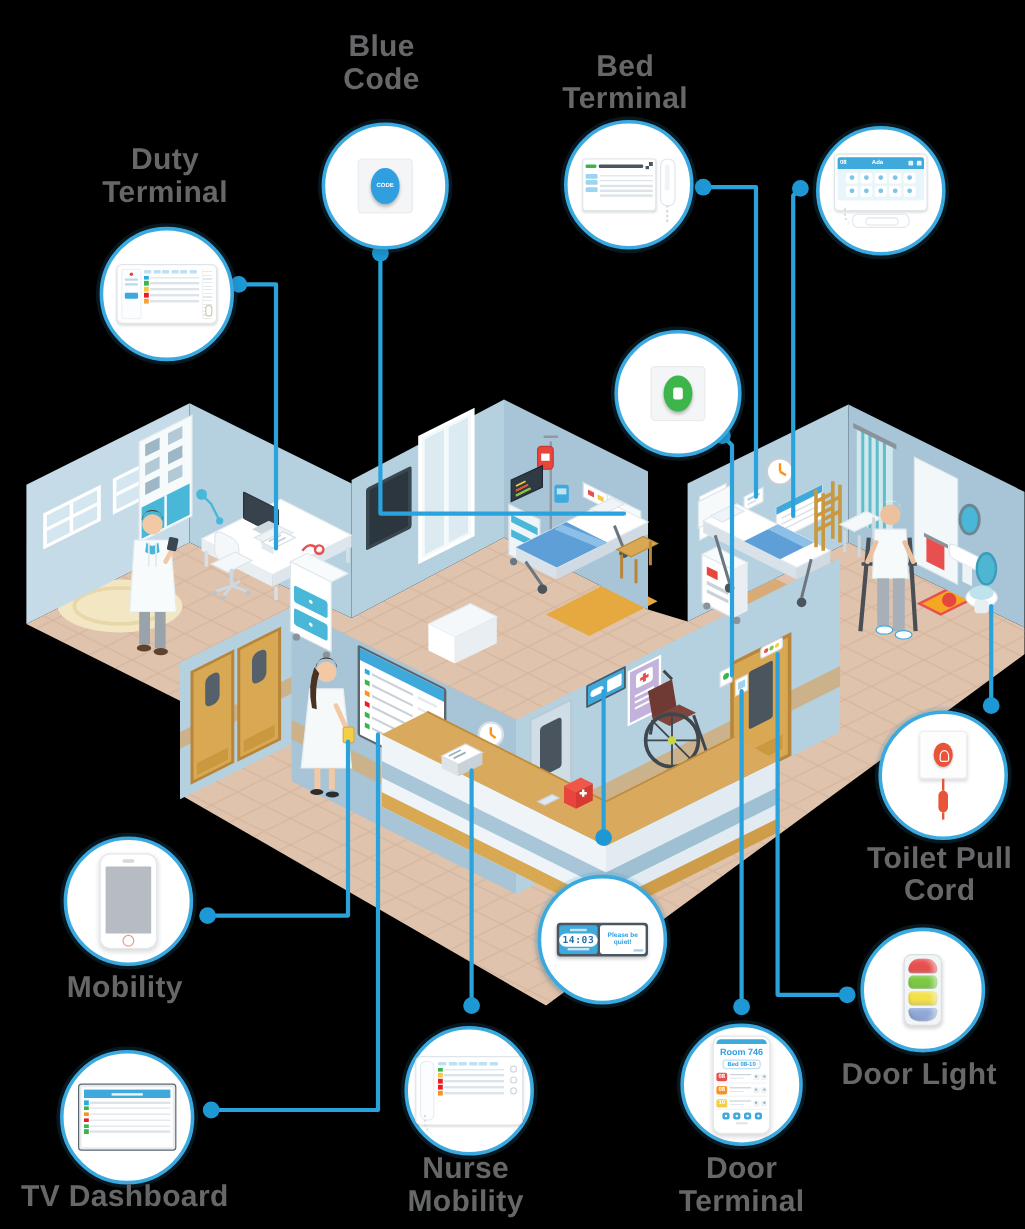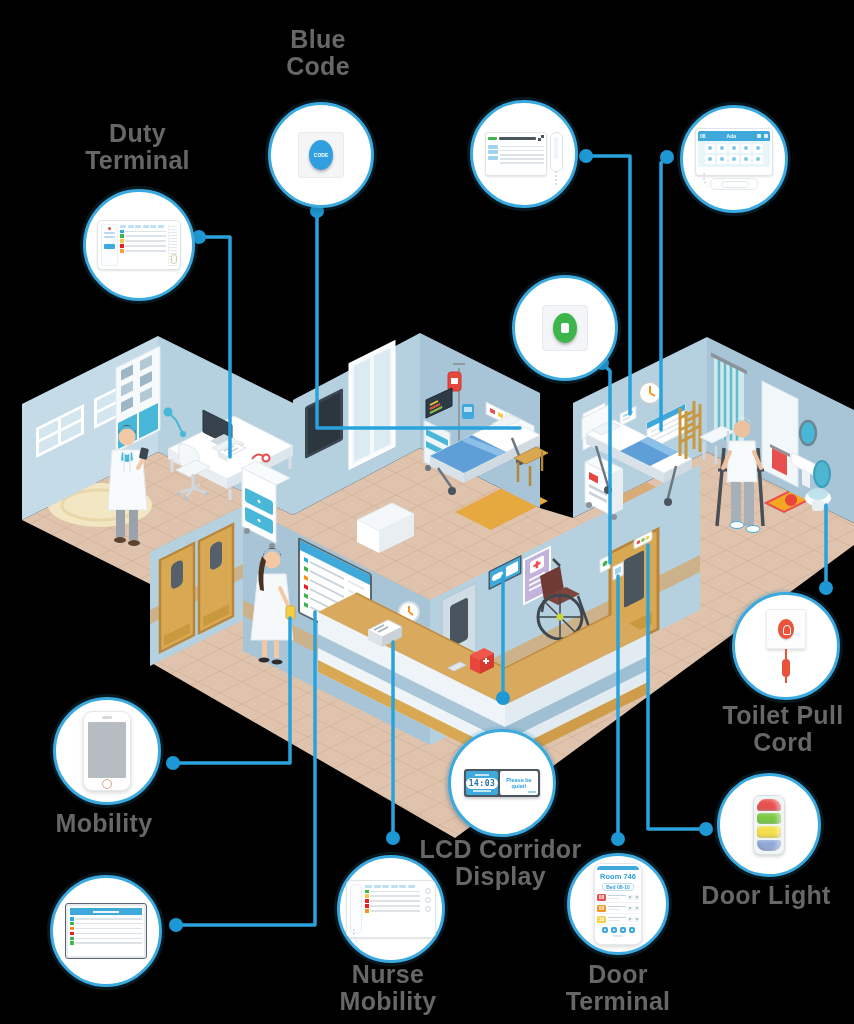--- a/index.html
+++ b/index.html
@@ -618,20 +618,21 @@
                 <i></i>
                 <i></i>
                 <i></i>
               </div>
             </div>
           </div>
       <div class="bt-handset"></div>
     </div>
       </div>
   </div>
+  <div class="callout-label" style="left:451px;top:42px;width:140px;">Bed Terminal</div>
 
   <div class="callout" style="left:680px;top:105px;width:102px;height:102px;">
     <div class="dev">
         <div class="bst">
       <div class="bst-tab">
         <div class="bst-head">
               <span>08</span>
           <span class="nm">Ada</span>
           <span class="sq"></span>
               <span class="sq"></span>
@@ -709,20 +710,21 @@
             <i style="--c: #29abe2;"></i>
             <i style="--c: #39b54a;"></i>
             <i style="--c: #f7941d;"></i>
             <i style="--c: #ed1c24;"></i>
             <i style="--c: #39b54a;"></i>
             <i style="--c: #39b54a;"></i>
           </div>
     </div>
       </div>
   </div>
+  <div class="callout-label" style="left:0px;top:984px;width:208px;">TV Dashboard</div>
 
   <div class="callout" style="left:337px;top:855px;width:102px;height:102px;">
     <div class="dev">
         <div class="nterm">
       <div class="nt-hs"></div>
       <div class="nt-main">
             <div class="nt-chips">
               <b></b>
               <b></b>
               <b></b>
@@ -753,21 +755,20 @@
         <div class="lcd">
       <div class="lcd-l">
             <div class="lcd-time">14:03</div>
           </div>
       <div class="lcd-r">
             <div class="lcd-msg">Please be quiet!</div>
           </div>
     </div>
       </div>
   </div>
-  <div class="callout-label" style="left:398px;top:836px;width:205px;">LCD Corridor Display</div>
 
   <div class="callout" style="left:567px;top:853px;width:96px;height:96px;">
     <div class="dev">
         <div class="dterm">
       <div class="dt-top"></div>
       <div class="dt-room">Room 746</div>
       <div class="dt-bed">Bed 08-10</div>
       <div class="dt-row">
         <span class="dt-badge" style="background: rgb(232, 80, 79);">08</span>
         <span class="dt-bars"></span>

